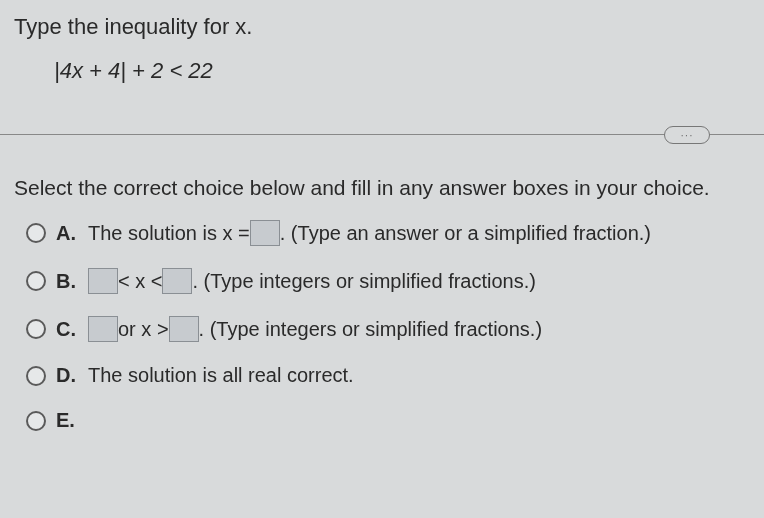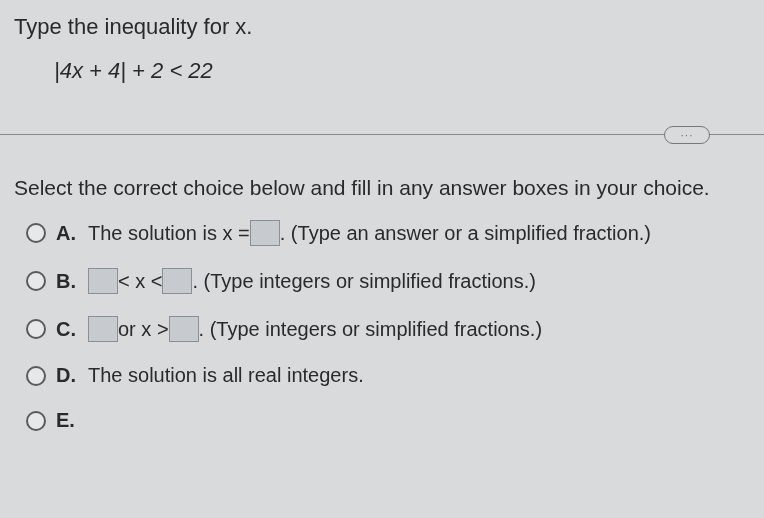--- a/index.html
+++ b/index.html
@@ -135,21 +135,21 @@
       <span>or x &gt;</span>
       <span class="blank"></span>
       <span>. (Type integers or simplified fractions.)</span>
     </span>
   </div>
 
   <div class="choice">
     <span class="radio"></span>
     <span class="letter">D.</span>
     <span class="text">
-      <span>The solution is all real integers.</span>
+      <span>The solution is all real correct.</span>
     </span>
   </div>
 
   <div class="choice" style="margin-bottom:0;">
     <span class="radio"></span>
     <span class="letter">E.</span>
   </div>
 
 </div>
 

